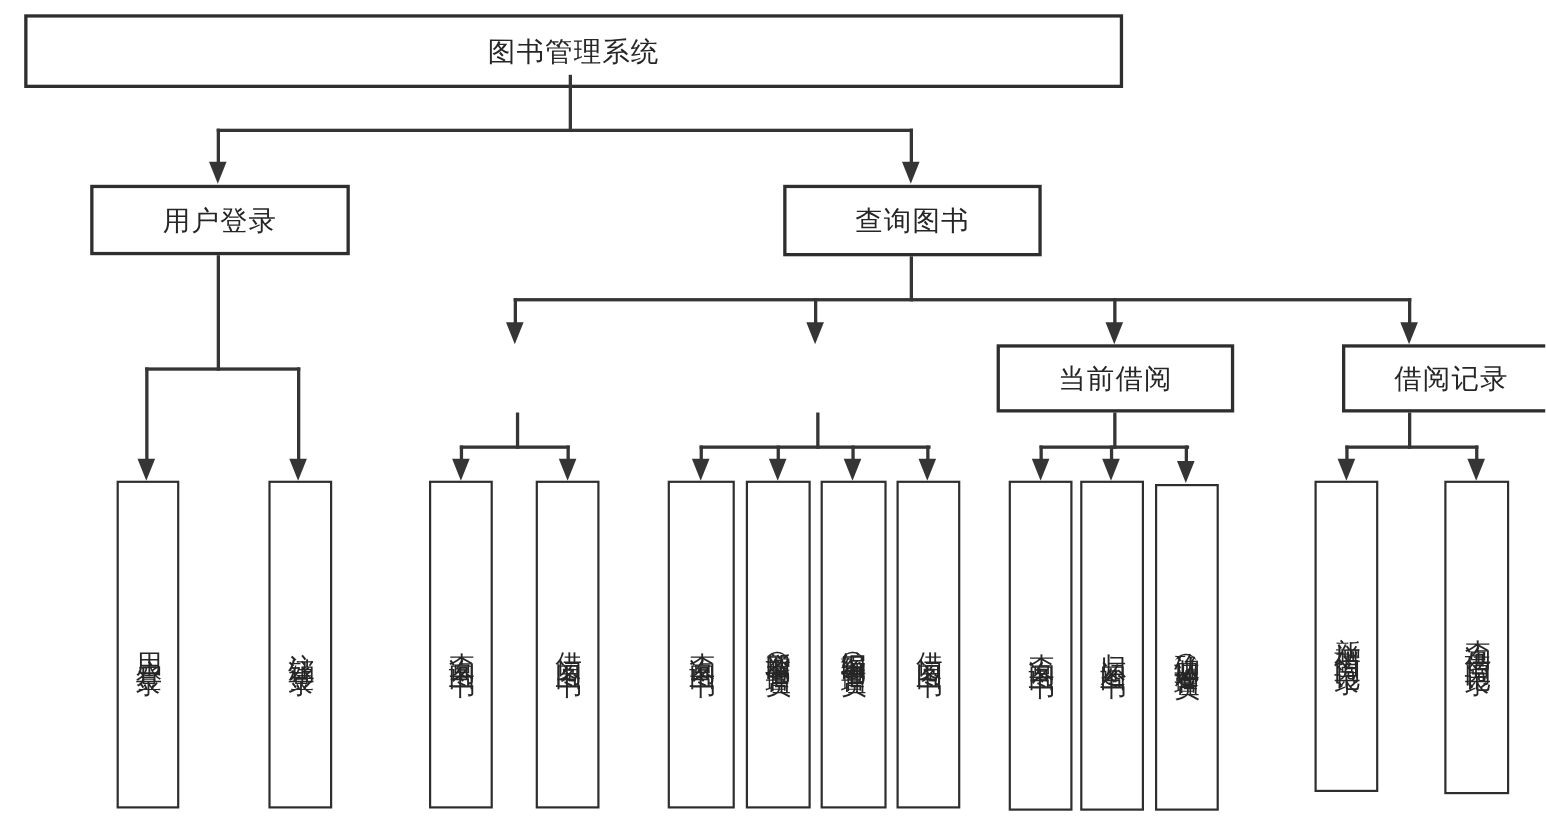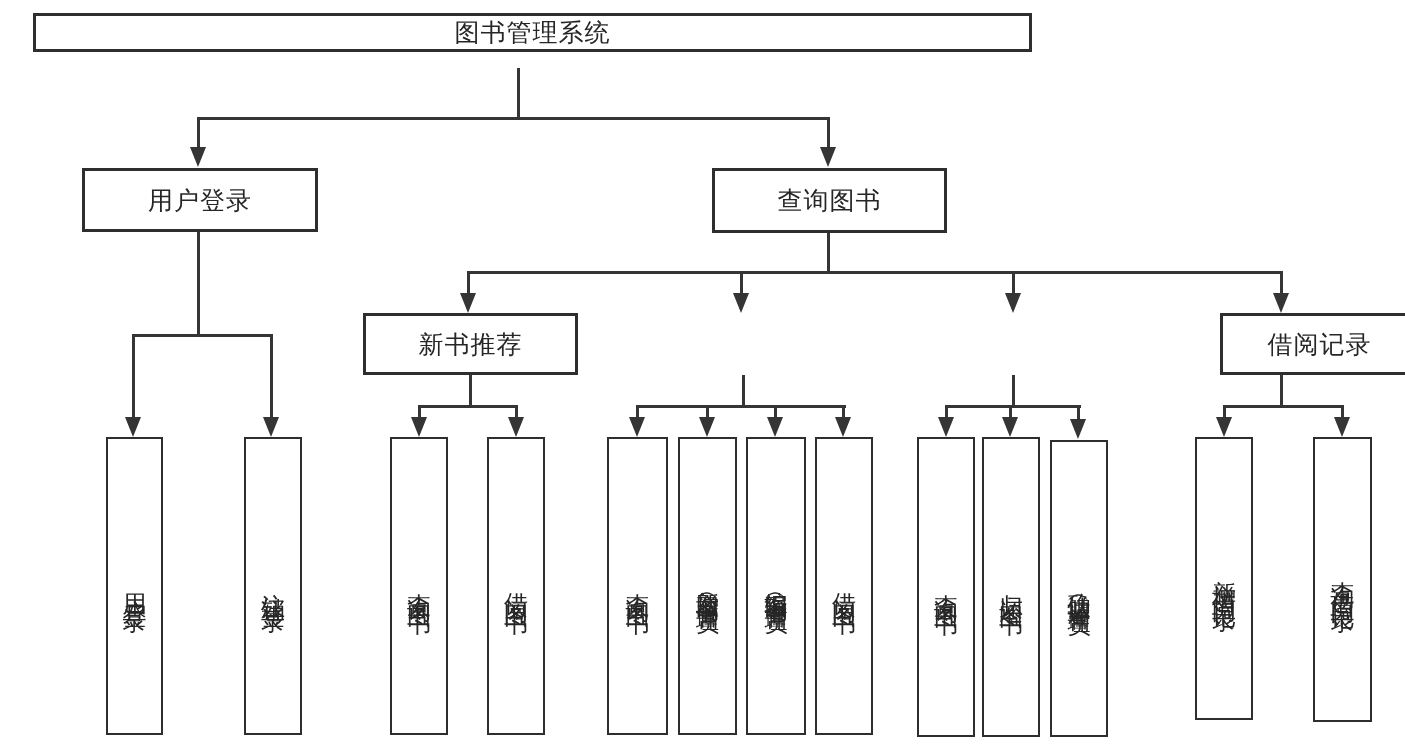--- a/index.html
+++ b/index.html
@@ -51,21 +51,21 @@
     letter-spacing:0.5px;
     white-space:nowrap;
     z-index:5;
   }
 </style>
 </head>
 <body>
 
 <div id="canvas">
 
-  <div class="hbox" style="left:33px;top:13px;width:999px;height:39px">图书管理系统</div>
+  <div class="hbox" style="left:22px;top:13px;width:999px;height:67px">图书管理系统</div>
 
   <i class="ln-v" style="left:517px;top:68px;height:52px"></i>
   <i class="ln-h" style="left:197px;top:117px;width:633px"></i>
   <i class="ln-v" style="left:197px;top:117px;height:33px"></i>
   <i class="arr" style="left:190px;top:147px"></i>
   <i class="ln-v" style="left:827px;top:117px;height:33px"></i>
   <i class="arr" style="left:820px;top:147px"></i>
 
   <div class="hbox" style="left:82px;top:168px;width:236px;height:64px">用户登录</div>
   <div class="hbox" style="left:712px;top:168px;width:235px;height:65px">查询图书</div>
@@ -81,21 +81,21 @@
   <i class="ln-h" style="left:467px;top:271px;width:816px"></i>
   <i class="ln-v" style="left:467px;top:271px;height:23px"></i>
   <i class="arr" style="left:460px;top:293px"></i>
   <i class="ln-v" style="left:740px;top:271px;height:23px"></i>
   <i class="arr" style="left:733px;top:293px"></i>
   <i class="ln-v" style="left:1012px;top:271px;height:23px"></i>
   <i class="arr" style="left:1005px;top:293px"></i>
   <i class="ln-v" style="left:1280px;top:271px;height:23px"></i>
   <i class="arr" style="left:1273px;top:293px"></i>
 
-  <div class="hbox" style="left:363px;top:313px;width:215px;height:62px">新书推荐</div>
+  <div class="hbox" style="left:906px;top:313px;width:216px;height:62px">当前借阅</div>
   <div class="hbox" style="left:1220px;top:313px;width:199px;height:62px">借阅记录</div>
 
   <i class="ln-v" style="left:469px;top:375px;height:33px"></i>
   <i class="ln-h" style="left:418px;top:405px;width:100px"></i>
   <i class="ln-v" style="left:418px;top:405px;height:13px"></i>
   <i class="arr" style="left:411px;top:417px"></i>
   <i class="ln-v" style="left:515px;top:405px;height:13px"></i>
   <i class="arr" style="left:508px;top:417px"></i>
 
   <i class="ln-v" style="left:742px;top:375px;height:33px"></i>

